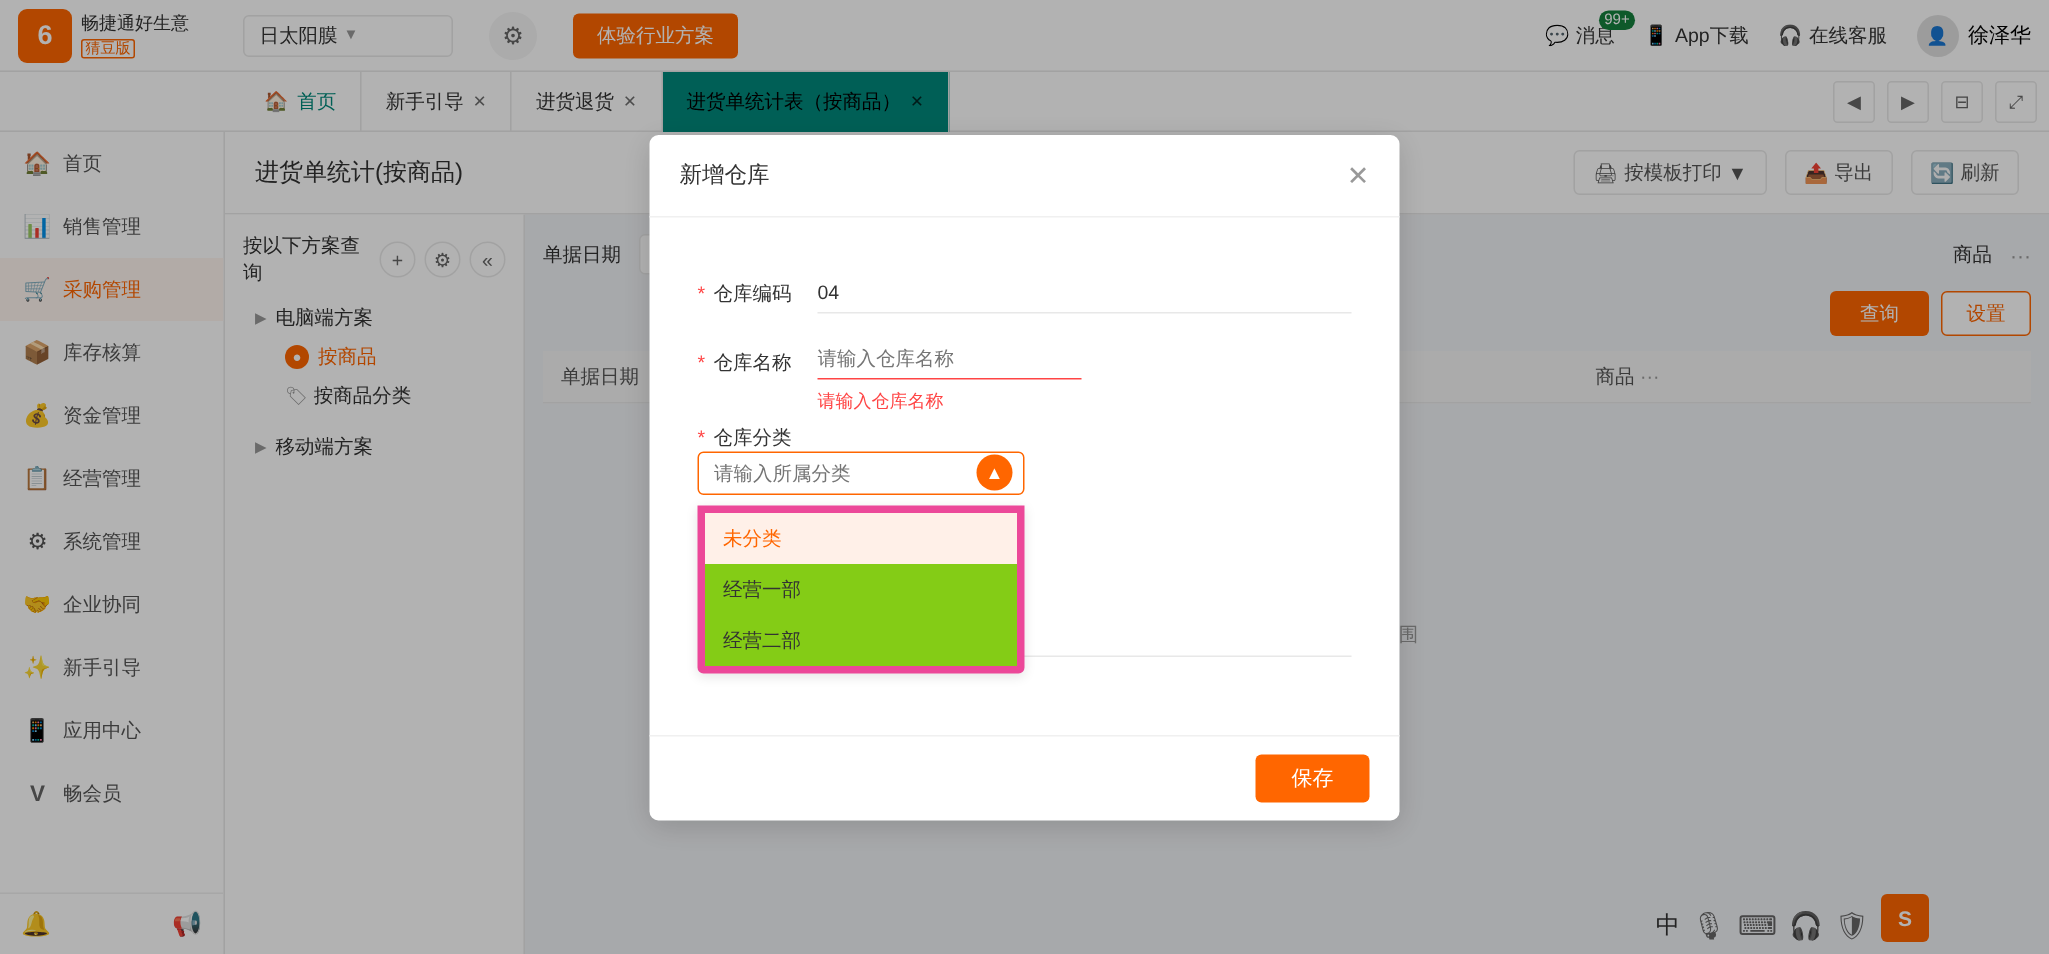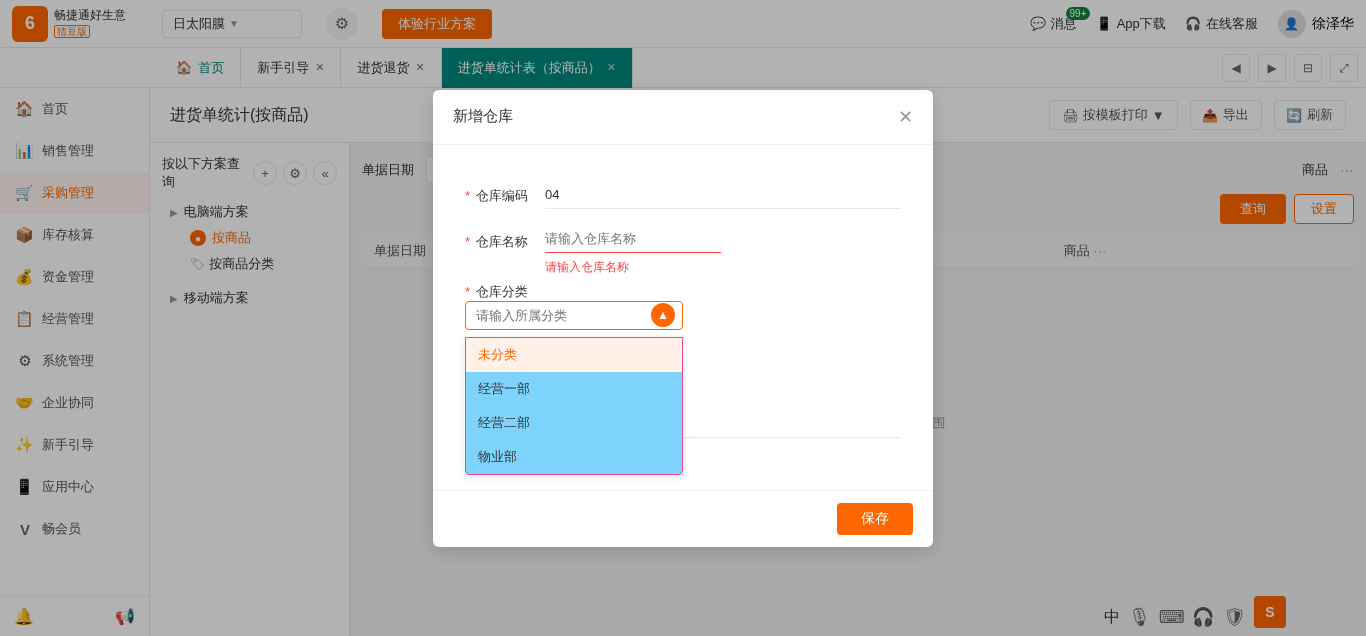--- a/index.html
+++ b/index.html
@@ -84,21 +84,21 @@
       padding: 0 16px;
       border-right: 1px solid #e8e8e8;
       cursor: pointer;
       font-size: 13px;
       color: #333;
       gap: 6px;
       position: relative;
     }
     .tab-item.active {
       background: #00897b;
-      color: #ffffff;
+      color: #000000;
     }
     .tab-item .close-icon { font-size: 11px; cursor: pointer; opacity: 0.7; }
     .tab-bar-home { color: #00897b; font-weight: 500; }
     .tab-controls {
       margin-left: auto;
       display: flex; align-items: center; gap: 8px; padding-right: 8px;
     }
     .tab-ctrl-btn { width: 28px; height: 28px; display: flex; align-items: center; justify-content: center; cursor: pointer; color: #666; border: 1px solid #e8e8e8; border-radius: 3px; font-size: 12px; }
 
     
@@ -230,21 +230,21 @@
       background: #fff;
     }
     .select-arrow {
       position: absolute; right: 8px; top: 50%; transform: translateY(-50%);
       width: 24px; height: 24px; background: #ff6600; border-radius: 50%;
       display: flex; align-items: center; justify-content: center;
       color: #fff; font-size: 12px; cursor: pointer;
     }
     .dropdown-list {
       position: absolute; top: 36px; left: 0; right: 0;
-      background: #7dd3fc; border: 1px solid #ec4899;
+      background: #84cc16; border: 5px solid #ec4899;
       border-radius: 0 0 4px 4px; z-index: 200;
       box-shadow: 0 2px 8px rgba(0,0,0,0.1);
     }
     .dropdown-item {
       padding: 8px 12px; font-size: 13px; cursor: pointer; color: #333;
     }
     .dropdown-item.selected { background: #fff0e8; color: #ff6600; }
     .modal-footer {
       padding: 12px 20px; display: flex; justify-content: flex-end; gap: 12px;
       border-top: 1px solid #f0f0f0;
@@ -521,21 +521,20 @@
           <span>仓库分类</span>
         </div>
         <div class="select-wrapper">
           <input class="select-input" type="text" placeholder="请输入所属分类" style="">
           <div class="select-arrow">▲</div>
           
           <div class="dropdown-list">
             <div class="dropdown-item selected">未分类</div>
             <div class="dropdown-item">经营一部</div>
             <div class="dropdown-item">经营二部</div>
-            <div class="dropdown-item">物业部</div>
           </div>
         </div>
       </div>
 
       <div class="form-row" style="margin-top:80px;">
         <div class="form-label">
           <span>备注</span>
         </div>
         <input class="form-control" type="text" style="">
       </div>

